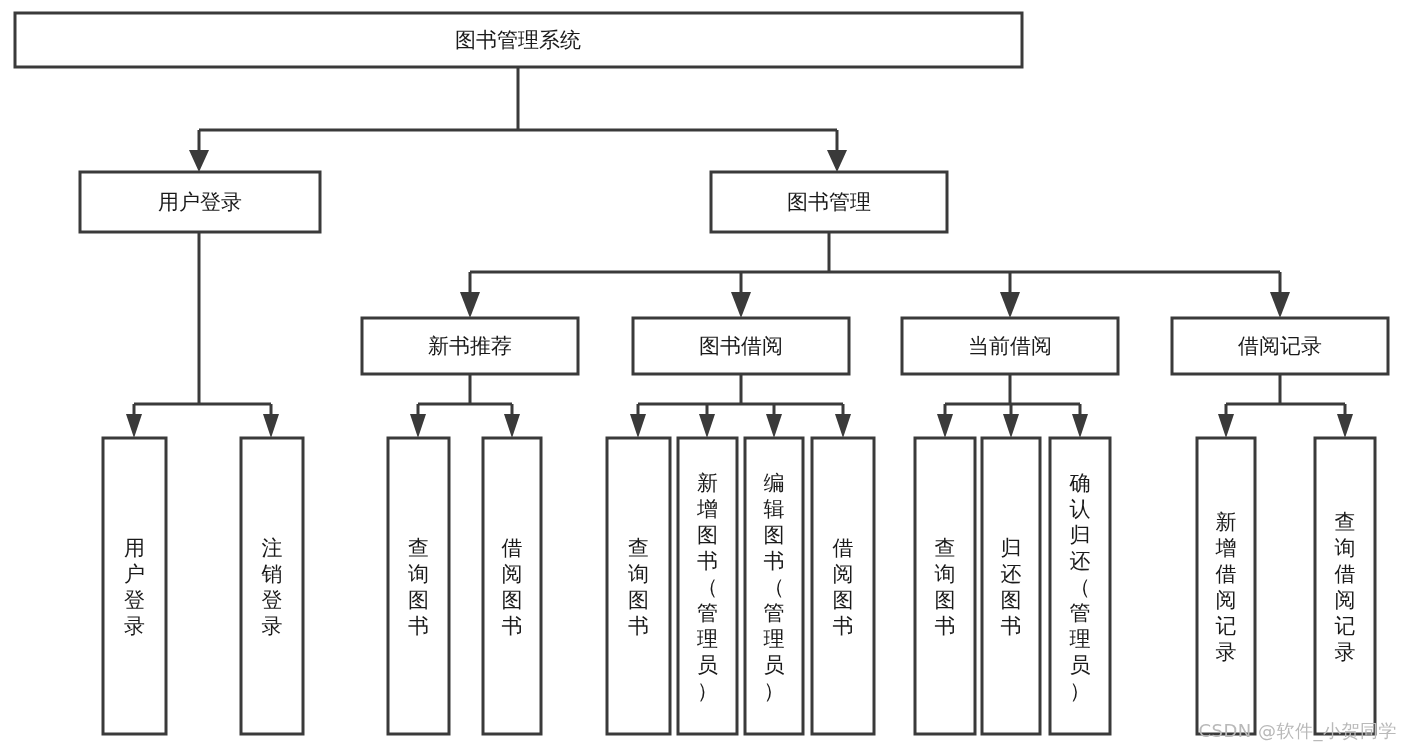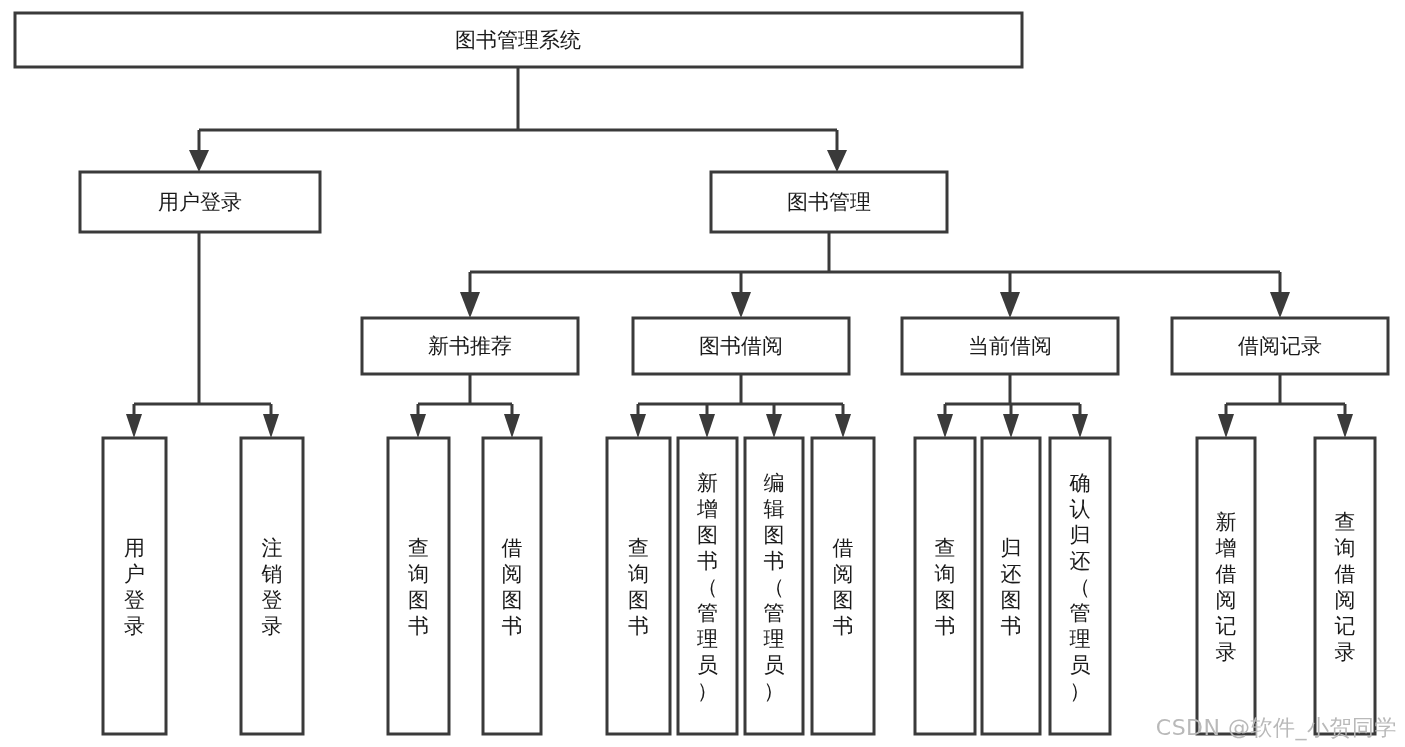--- a/index.html
+++ b/index.html
@@ -44,21 +44,21 @@
   }
   .arrow-head {
     fill: #3a3a3a;
     stroke: none;
   }
   .watermark {
     position: absolute;
     right: 8px;
     bottom: 4px;
     font-family: "DejaVu Sans", "Liberation Sans", sans-serif;
-    font-size: 22px;
+    font-size: 18px;
     color: #b9b9b9;
     letter-spacing: 0.5px;
     white-space: nowrap;
     pointer-events: none;
   }
 </style>
 </head>
 <body>
 
 <svg id="diagram" viewBox="0 0 1405 747" xmlns="http://www.w3.org/2000/svg">

